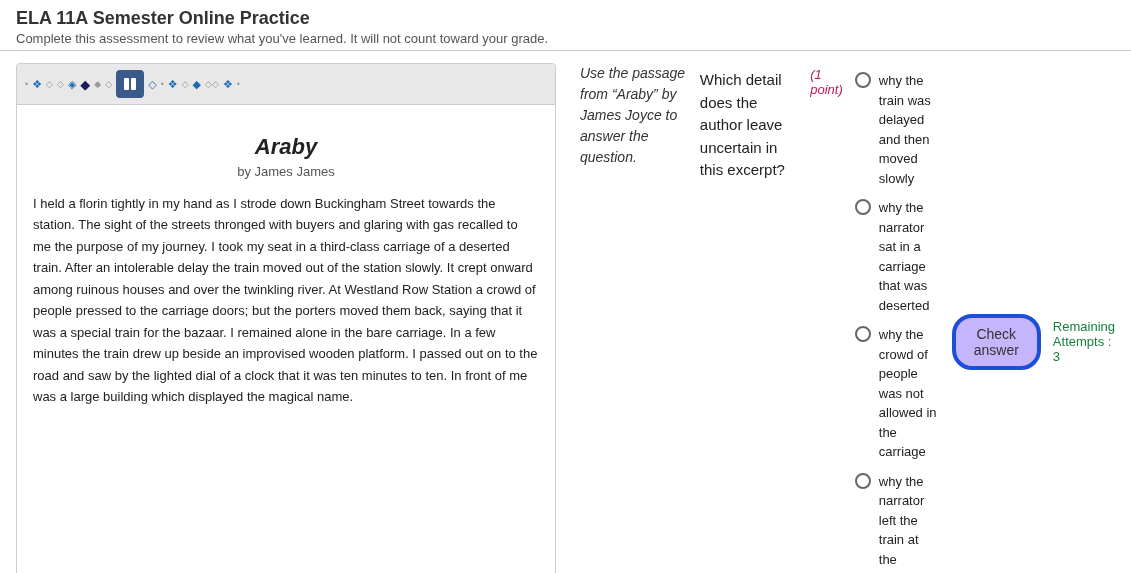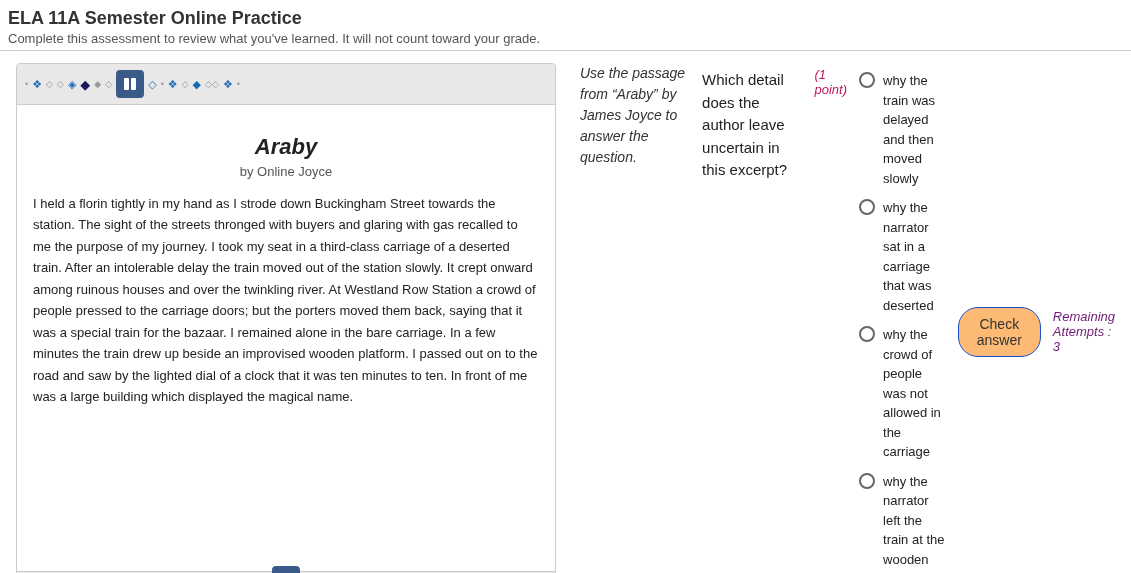--- a/index.html
+++ b/index.html
@@ -3,21 +3,21 @@
   <meta charset="utf-8">
   <style>
     * { box-sizing: border-box; margin: 0; padding: 0; }
     body {
       font-family: Arial, sans-serif;
       background: #fff;
       font-size: 14px;
       color: #222;
     }
     .page-header {
-      padding: 8px 16px 4px 8px;
+      padding: 8px 16px 4px 16px;
       border-bottom: 1px solid #ccc;
     }
     .page-title {
       font-size: 18px;
       font-weight: bold;
       color: #333;
     }
     .page-subtitle {
       font-size: 13px;
       color: #555;
@@ -167,31 +167,30 @@
       line-height: 1.5;
     }
     .bottom-row {
       display: flex;
       align-items: center;
       gap: 12px;
       margin-top: 12px;
     }
     .check-answer-btn {
       padding: 8px 18px;
-      border: 1px solid #1d4ed8;
+      border: 4px solid #1d4ed8;
       border-radius: 20px;
-      background: #fdba74;
+      background: #c4b5fd;
       font-size: 14px;
       cursor: pointer;
       color: #333;
     }
     .remaining-text {
       font-size: 13px;
-      color: #701a75;
-      font-style: italic;
+      color: #15803d;
     }
     
     .deco-diamond { color: #1a6ab5; font-size: 11px; }
     .deco-small { color: #999; font-size: 9px; }
     .deco-dark { color: #1a1a60; font-size: 13px; }
   </style>
 </head>
 <body>
 
 <div>
@@ -225,21 +224,21 @@
       <span class="deco-diamond">❖</span>
       <span class="deco-small">◇</span>
       <span class="deco-diamond">◆</span>
       <span class="deco-small">◇◇</span>
       <span class="deco-diamond">❖</span>
       <span class="deco-small">•</span>
     </div>
 
     <div class="passage-area">
       <div class="passage-title">Araby</div>
-      <div class="passage-author">by Online Joyce</div>
+      <div class="passage-author">by James James</div>
       <div class="passage-text">I held a florin tightly in my hand as I strode down Buckingham Street towards the station. The sight of the streets thronged with buyers and glaring with gas recalled to me the purpose of my journey. I took my seat in a third-class carriage of a deserted train. After an intolerable delay the train moved out of the station slowly. It crept onward among ruinous houses and over the twinkling river. At Westland Row Station a crowd of people pressed to the carriage doors; but the porters moved them back, saying that it was a special train for the bazaar. I remained alone in the bare carriage. In a few minutes the train drew up beside an improvised wooden platform. I passed out on to the road and saw by the lighted dial of a clock that it was ten minutes to ten. In front of me was a large building which displayed the magical name.</div>
     </div>
 
     <div class="reader-footer">
       <div class="footer-slider">
         <div class="footer-thumb">
           <svg width="14" height="14" viewBox="0 0 16 16" fill="white">
             <rect x="2" y="2" width="5" height="12" rx="1"></rect>
             <rect x="9" y="2" width="5" height="12" rx="1"></rect>
           </svg>

